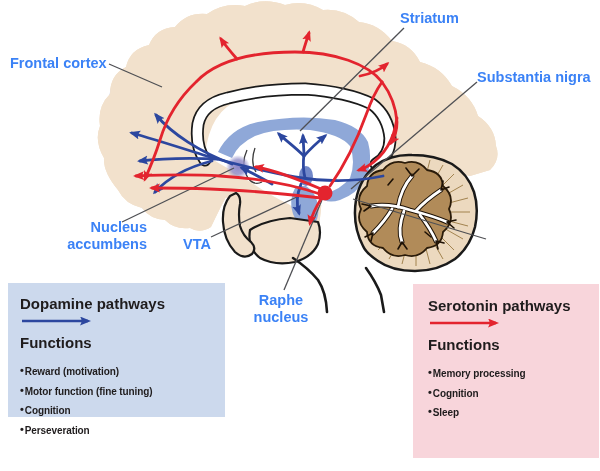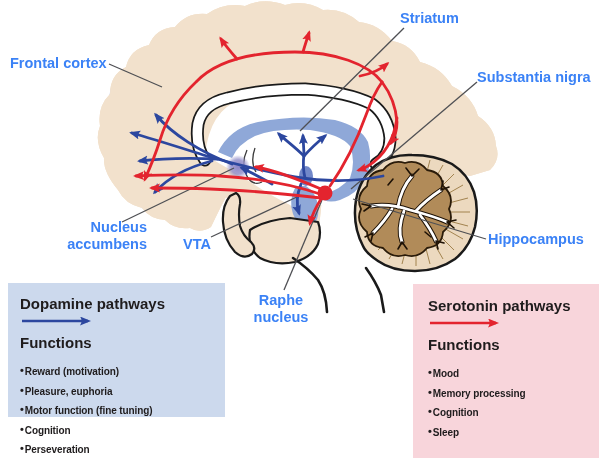--- a/index.html
+++ b/index.html
@@ -186,54 +186,51 @@
   </g>
   <circle cx="325" cy="193" r="7.5" fill="#e3242e"></circle>
 </svg>
 
 <div class="lbl" style="left:10px;top:55px;">Frontal cortex</div>
 <div class="lbl" style="left:400px;top:10px;">Striatum</div>
 <div class="lbl" style="left:477px;top:69px;">Substantia nigra</div>
 <div class="lbl wrap" style="left:55px;top:219px;width:92px;">Nucleus accumbens</div>
 <div class="lbl" style="left:183px;top:236px;">VTA</div>
 <div class="lbl wrap" style="left:246px;top:292px;width:70px;text-align:center;">Raphe nucleus</div>
-<div class="lbl" style="left:488px;top:231px;">Hippocampus</div>
 
 <div class="box" id="dopamine-box">
   <div class="box-title">Dopamine pathways</div>
   <svg class="box-arrow" width="90" height="12">
     <defs>
           <marker id="bm2" markerUnits="userSpaceOnUse" markerWidth="12" markerHeight="10" refX="8" refY="4.5" orient="auto">
             <path d="M0,0 L11,4.5 L0,9 Q3.2,4.5 0,0 Z" fill="#2c479f"></path>
           </marker>
         </defs>
     <line x1="2" y1="6" x2="68" y2="6" stroke-width="2.6" marker-end="url(#bm2)" stroke="#2c479f"></line>
   </svg>
   <div class="functions">Functions</div>
   <ul>
     <li>Reward (motivation)</li>
-    <li>Pleasure, euphoria</li>
     <li>Motor function (fine tuning)</li>
     <li>Cognition</li>
     <li>Perseveration</li>
   </ul>
 </div>
 
 <div class="box" id="serotonin-box">
   <div class="box-title">Serotonin pathways</div>
   <svg class="box-arrow" width="90" height="12">
     <defs>
           <marker id="rm2" markerUnits="userSpaceOnUse" markerWidth="12" markerHeight="10" refX="8" refY="4.5" orient="auto">
             <path d="M0,0 L11,4.5 L0,9 Q3.2,4.5 0,0 Z" fill="#e3242e"></path>
           </marker>
         </defs>
     <line x1="2" y1="6" x2="68" y2="6" stroke-width="2.6" marker-end="url(#rm2)" stroke="#e3242e"></line>
   </svg>
   <div class="functions">Functions</div>
   <ul>
-    <li>Mood</li>
     <li>Memory processing</li>
     <li>Cognition</li>
     <li>Sleep</li>
   </ul>
 </div>
 
 </div>
 
 </body></html>

